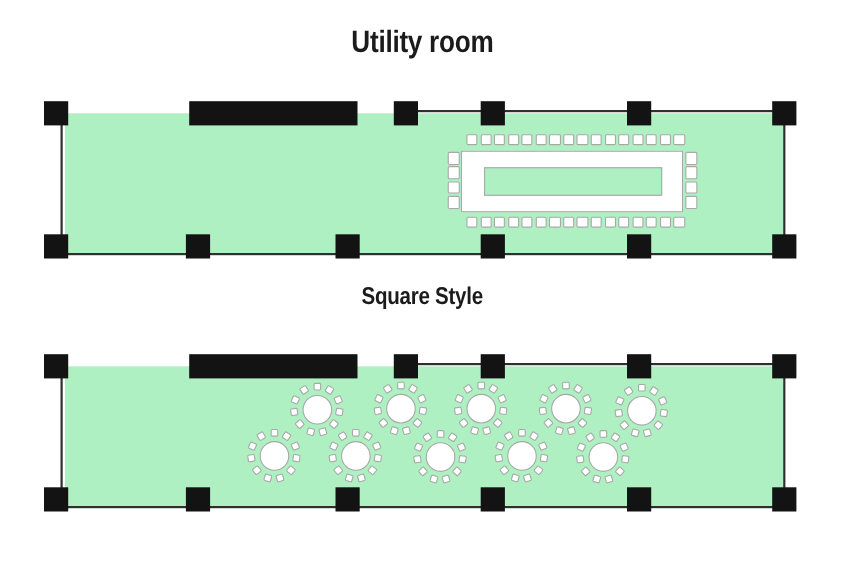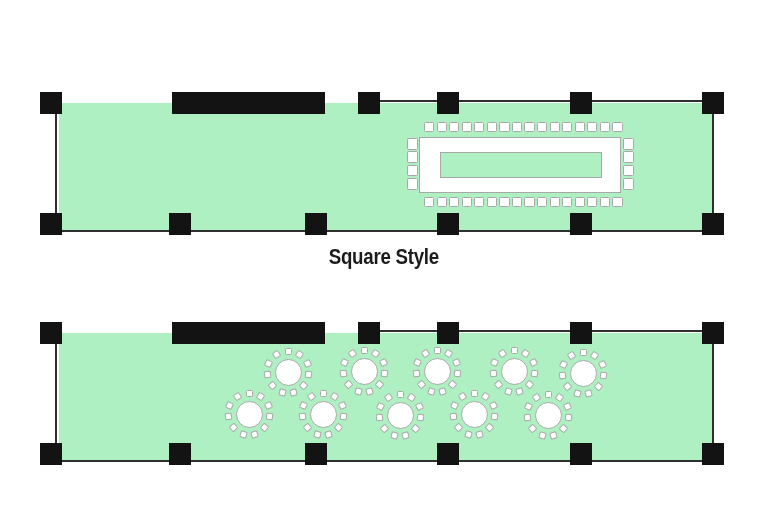--- a/index.html
+++ b/index.html
@@ -18,20 +18,21 @@
   .bar{background:#131313;}
   .table-rect{background:#ffffff;border:1px solid #a8a8a8;}
   .table-hole{background:#aff0c3;border:1px solid #a8a8a8;}
   .chair{background:#ffffff;border:1px solid #a8a8a8;border-radius:1.5px;}
   .round-table{background:#ffffff;border:1px solid #a8a8a8;border-radius:50%;}
 </style>
 </head>
 <body>
 
 <div class="canvas">
+  <div class="title"><span>Utility room</span></div>
 
   <div id="room-square" class="abs" style="left:0;top:0;width:768px;height:521px;">
       <div class="abs floor" style="left: 59px; top: 103px; width: 653px; height: 127px;"></div>
       <div class="abs wall" style="left: 369px; top: 100.25px; width: 345px; height: 1.5px;"></div>
       <div class="abs wall" style="left: 45px; top: 230.25px; width: 677px; height: 1.5px;"></div>
       <div class="abs wall" style="left: 55.25px; top: 103px; width: 1.5px; height: 128px;"></div>
       <div class="abs wall" style="left: 712.25px; top: 103px; width: 1.5px; height: 128px;"></div>
       <div class="abs bar" style="left: 172px; top: 92px; width: 153px; height: 22px;"></div>
       <div class="abs pillar" style="left: 40px; top: 92px; width: 22px; height: 22px;"></div>
       <div class="abs pillar" style="left: 358px; top: 92px; width: 22px; height: 22px;"></div>
@@ -220,14 +221,14 @@
       <div class="abs chair" style="left: 560.371px; top: 425.252px; width: 7px; height: 7px; transform: rotate(130.909deg);"></div>
       <div class="abs chair" style="left: 550.416px; top: 431.649px; width: 7px; height: 7px; transform: rotate(163.636deg);"></div>
       <div class="abs chair" style="left: 538.584px; top: 431.649px; width: 7px; height: 7px; transform: rotate(196.364deg);"></div>
       <div class="abs chair" style="left: 528.629px; top: 425.252px; width: 7px; height: 7px; transform: rotate(229.091deg);"></div>
       <div class="abs chair" style="left: 523.714px; top: 414.489px; width: 7px; height: 7px; transform: rotate(261.818deg);"></div>
       <div class="abs chair" style="left: 525.398px; top: 402.776px; width: 7px; height: 7px; transform: rotate(294.545deg);"></div>
       <div class="abs chair" style="left: 533.147px; top: 393.834px; width: 7px; height: 7px; transform: rotate(327.273deg);"></div>
       <div class="abs round-table" style="left: 534.5px; top: 401.5px; width: 27px; height: 27px;"></div>
     </div>
 
-  <div class="room-label" id="label-square" style="top: 244px;"><span>Square Style</span></div>
+  <div class="room-label" id="label-square" style="top: 256px;"><span>Square Style</span></div>
 </div>
 
 </body></html>

